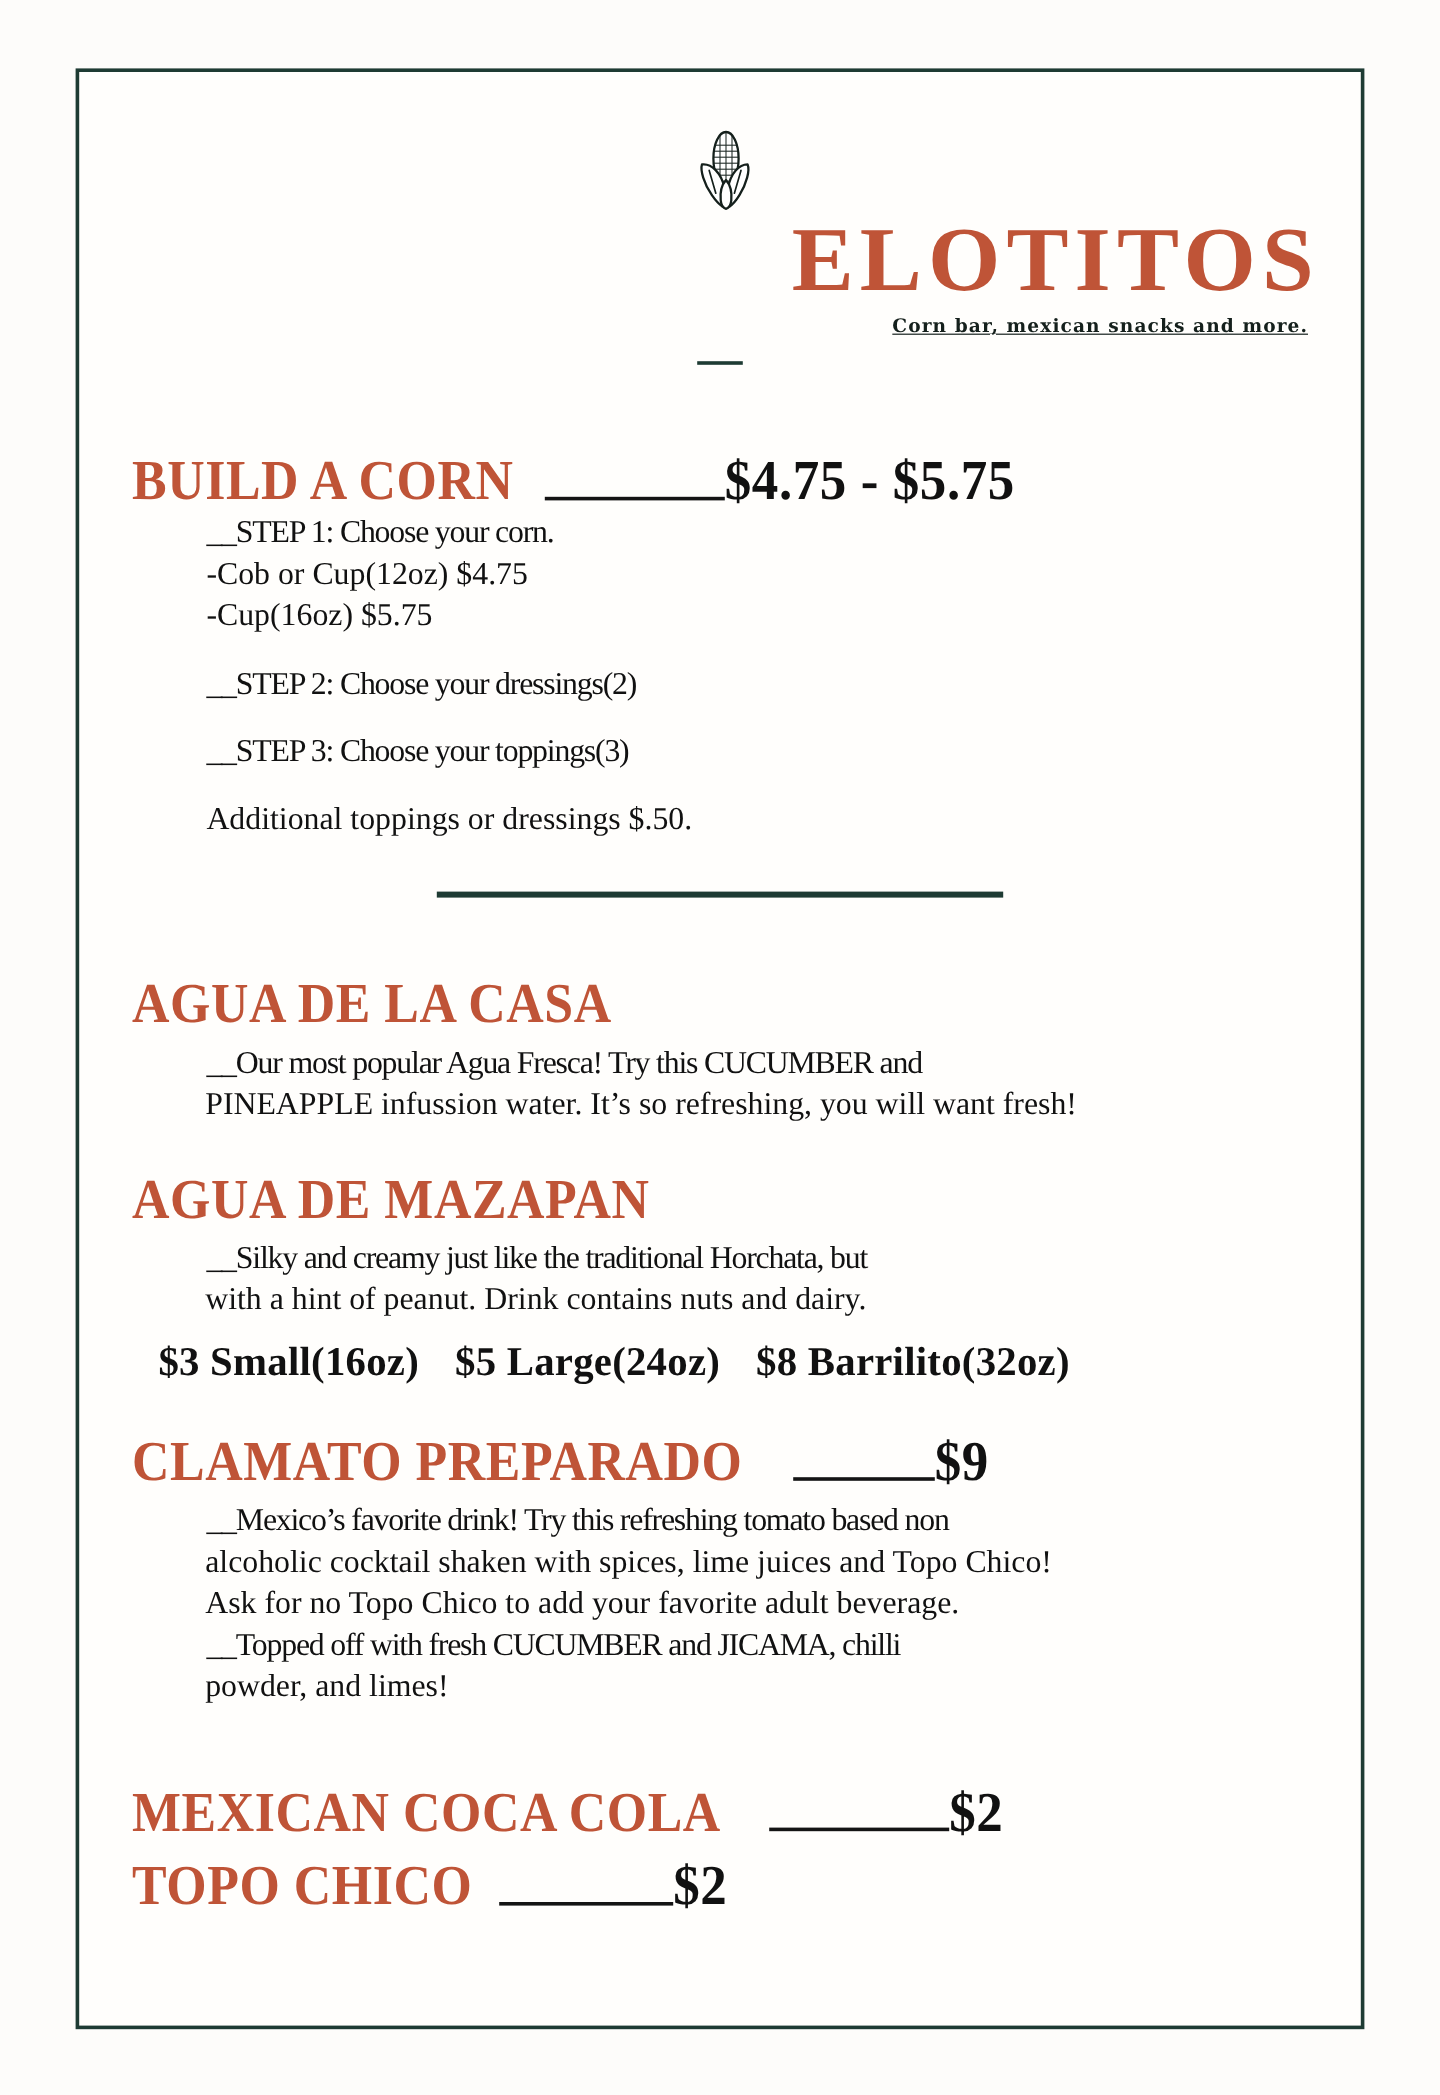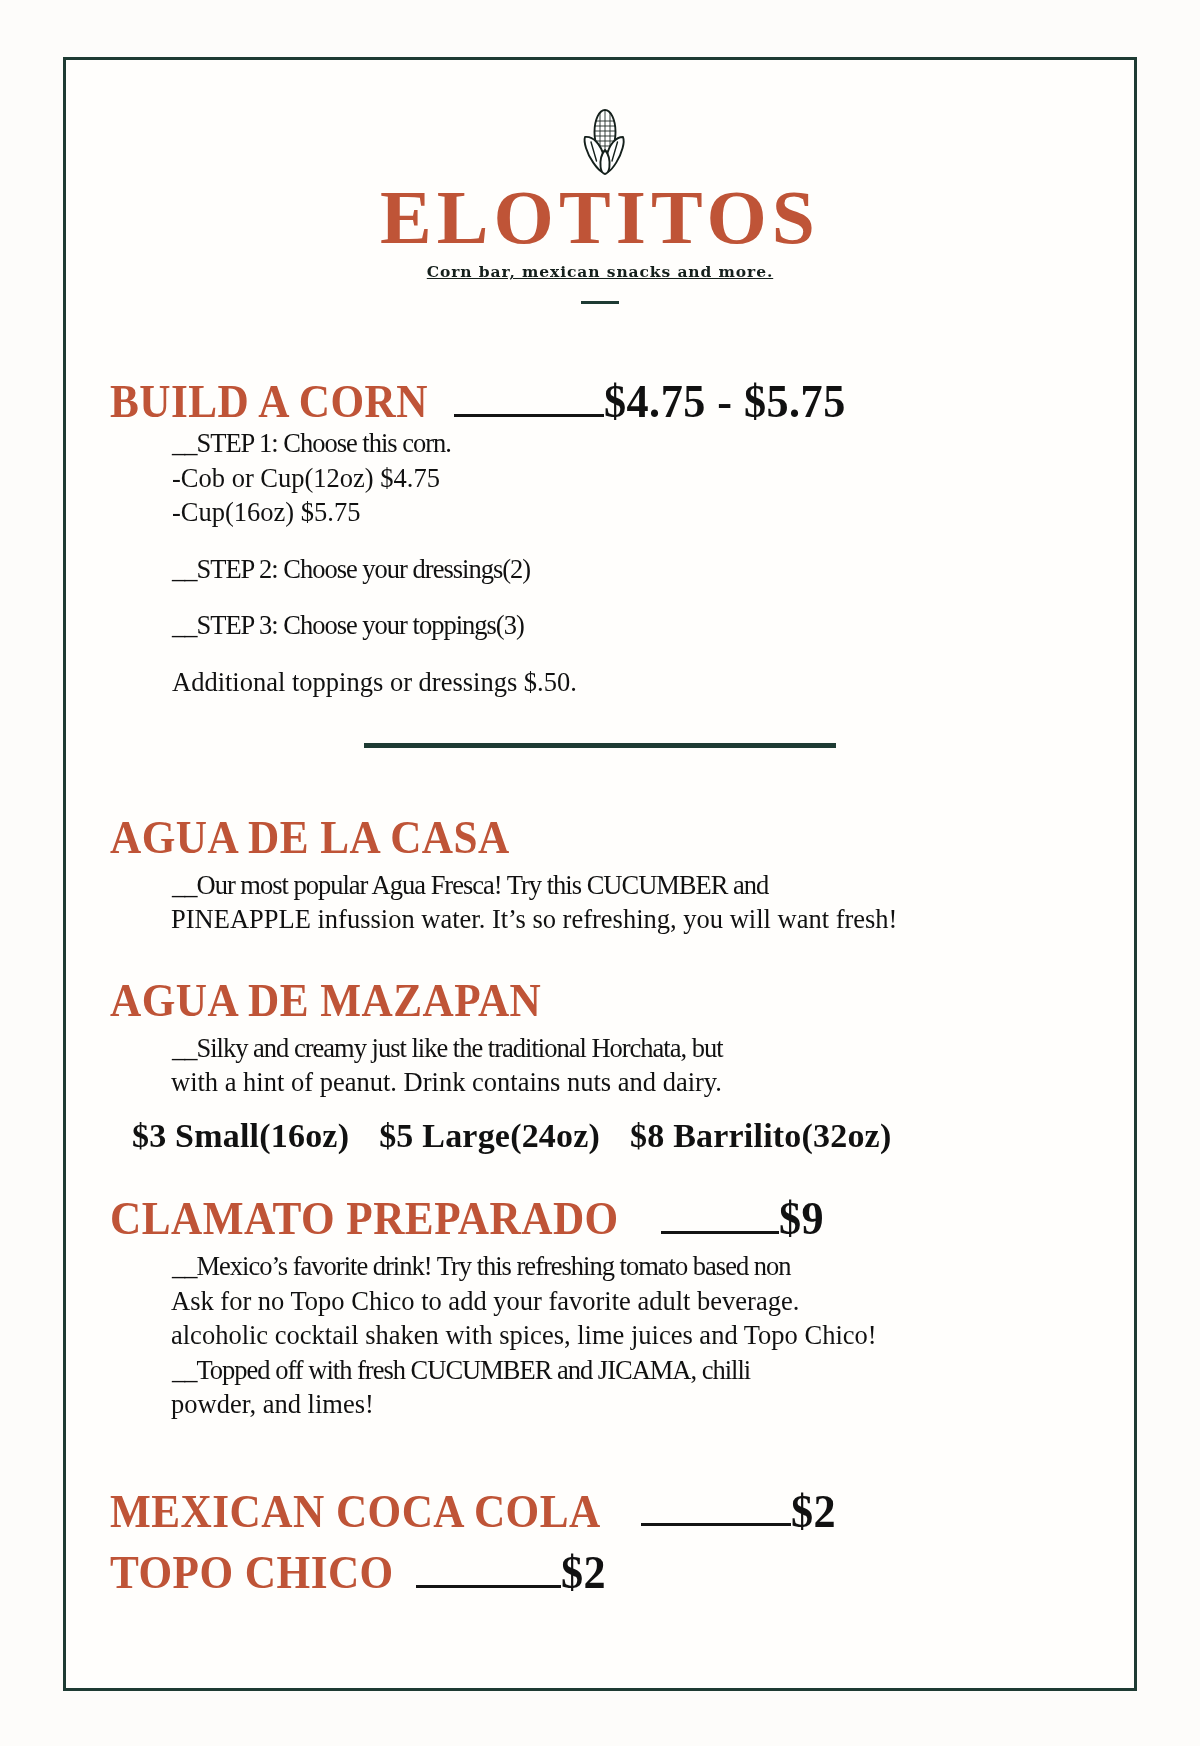--- a/index.html
+++ b/index.html
@@ -28,21 +28,21 @@
     width: 100%;
     height: 100%;
     box-sizing: border-box;
     border: 3px solid #1e3b33;
     background: #fffefc;
     padding: 38px 44px 30px 44px;
   }
 
   
   .brand {
-    text-align: center;
+    text-align: right;
     padding-top: 8px;
   }
   .corn-icon {
     display: block;
     margin: 0 auto 2px auto;
     width: 54px;
     height: 72px;
   }
   .brand-title {
     font-family: "Liberation Serif", "DejaVu Serif", serif;
@@ -197,21 +197,21 @@
     <div class="sec-gap-a"></div>
 
     <div class="sec">
       <div class="head-row">
         <div class="head-title">BUILD A CORN</div>
         <div class="leader l1"></div>
         <div class="head-price">$4.75 - $5.75</div>
       </div>
 
       <div class="body-block">
-        <p class="lead-us">__STEP 1: Choose this corn.</p>
+        <p class="lead-us">__STEP 1: Choose your corn.</p>
         <p class="indent-dash">-Cob or Cup(12oz) $4.75</p>
         <p class="indent-dash">-Cup(16oz) $5.75</p>
         <div class="gap-sm"></div>
         <p class="lead-us">__STEP 2: Choose your dressings(2)</p>
         <div class="gap-sm"></div>
         <p class="lead-us">__STEP 3: Choose your toppings(3)</p>
         <div class="gap-sm"></div>
         <p>Additional toppings or dressings $.50.</p>
       </div>
     </div>
@@ -252,22 +252,22 @@
 
     <div class="sec">
       <div class="head-row">
         <div class="head-title">CLAMATO PREPARADO</div>
         <div class="leader l2"></div>
         <div class="head-price">$9</div>
       </div>
       <div class="sec-gap-f"></div>
       <div class="body-block">
         <p class="lead-us">__Mexico’s favorite drink! Try this refreshing tomato based non</p>
+        <p style="margin-left:-1px">alcoholic cocktail shaken with spices, lime juices and Topo Chico!</p>
         <p style="margin-left:-1px">Ask for no Topo Chico to add your favorite adult beverage.</p>
-        <p style="margin-left:-1px">alcoholic cocktail shaken with spices, lime juices and Topo Chico!</p>
         <p class="lead-us">__Topped off with fresh CUCUMBER and JICAMA, chilli</p>
         <p style="margin-left:-1px">powder, and limes!</p>
       </div>
     </div>
 
     <div class="sec-gap-e"></div>
 
     <div class="sec">
       <div class="head-row">
         <div class="head-title">MEXICAN COCA COLA</div>

